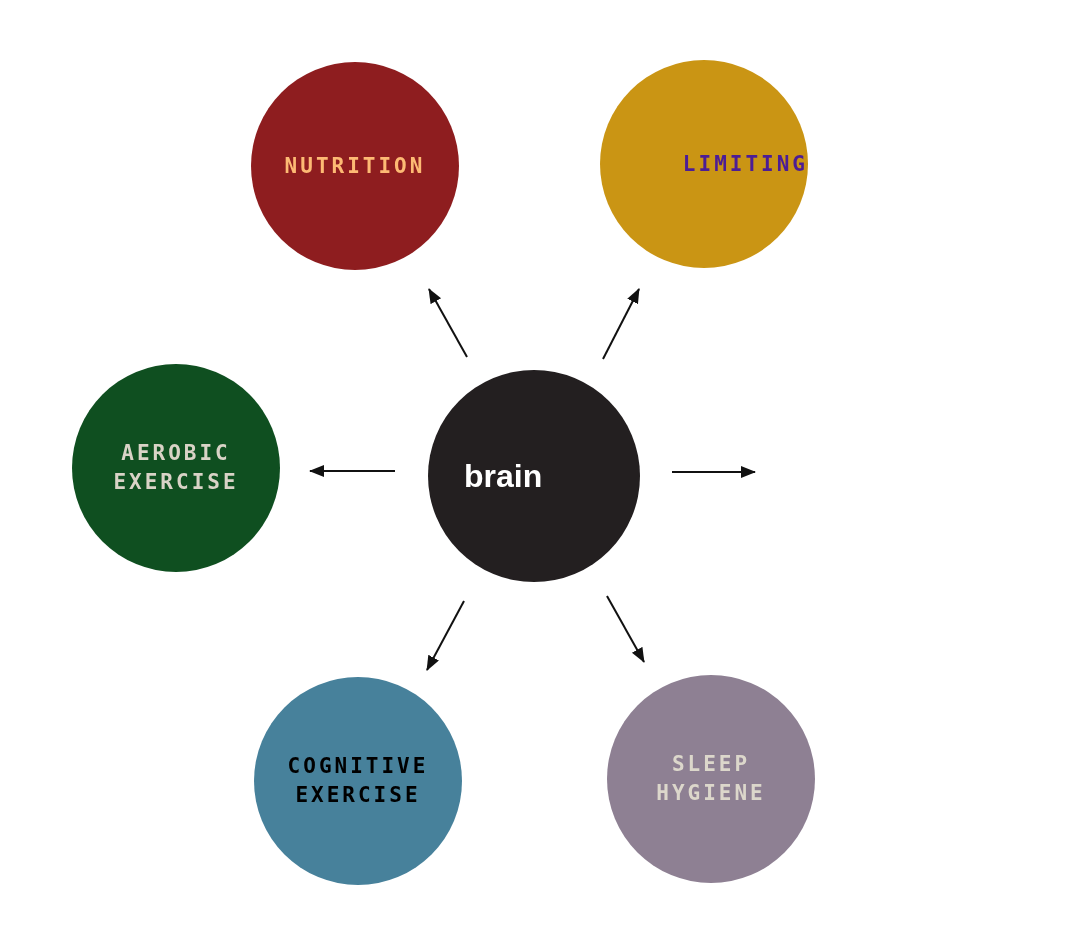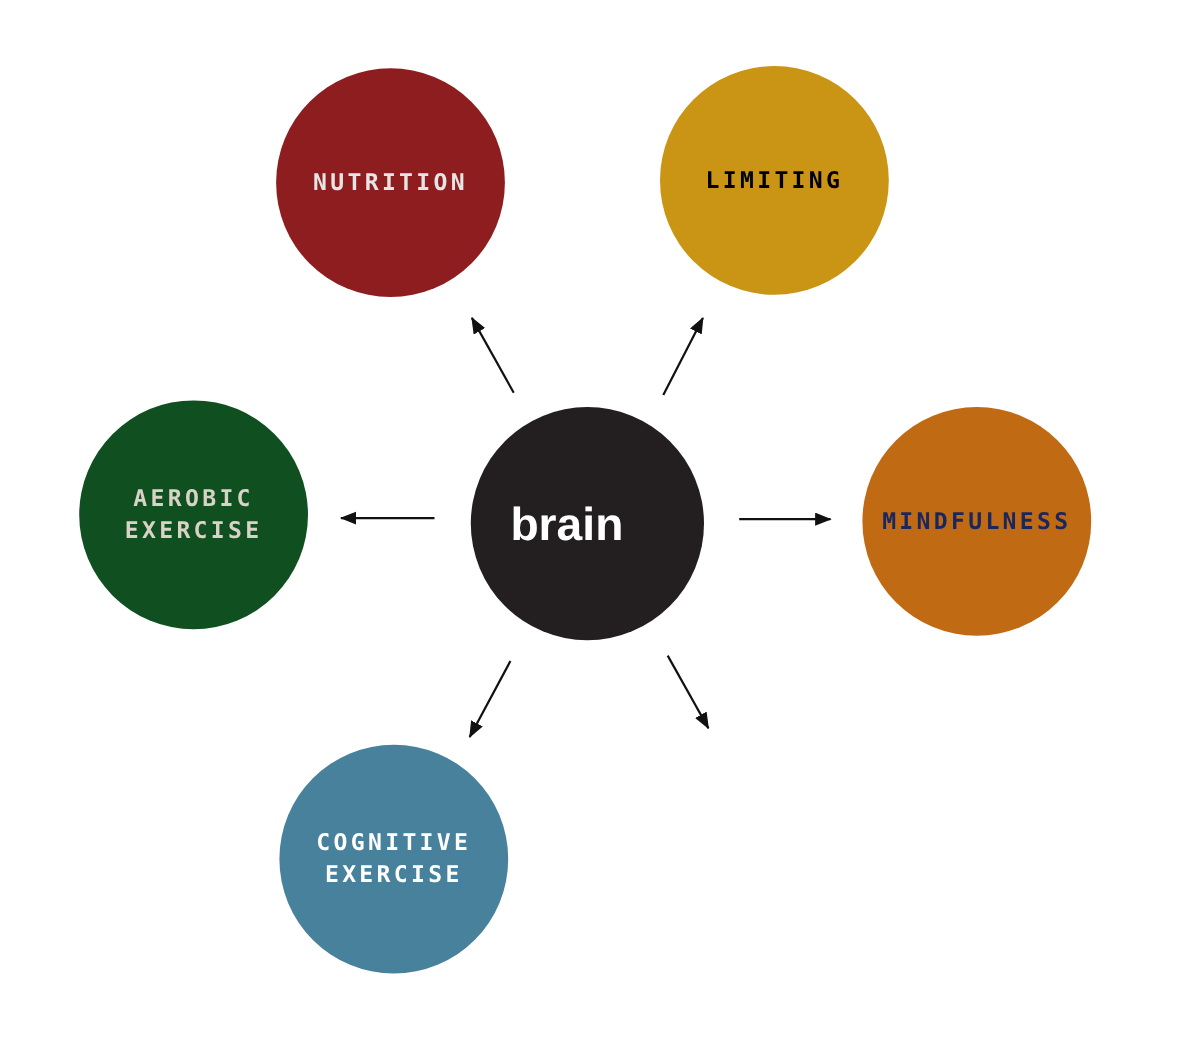--- a/index.html
+++ b/index.html
@@ -36,21 +36,21 @@
     letter-spacing: 3px;
   }
   .node-satellite { width: 208px; height: 208px; }
   .node-center {
     width: 212px; height: 212px;
     justify-content: flex-start;
   }
   .node-center .label {
     font-family: "Liberation Sans", sans-serif;
     font-weight: bold;
-    font-size: 42px;
+    font-size: 32px;
     line-height: 35px;
     letter-spacing: 0;
     text-align: left;
     padding-left: 36px;
   }
   
   .pos-nutrition   { left: 251px; top:  62px; }
   .pos-limiting    { left: 600px; top:  60px; }
   .pos-aerobic     { left:  72px; top: 364px; }
   .pos-center      { left: 428px; top: 370px; }
@@ -78,40 +78,41 @@
       <line x1="607" y1="596" x2="644" y2="662" marker-end="url(#ah)"></line>
     </g>
   </svg>
 
   <div class="node node-center pos-center" style="background-color: rgb(35, 31, 32); color: rgb(255, 255, 255);">
     <div class="label">
       <div>brain</div>
     </div>
   </div>
 
-  <div class="node node-satellite pos-nutrition" style="background-color: rgb(142, 29, 31); color: #e5e5e5;">
+  <div class="node node-satellite pos-nutrition" style="background-color: rgb(142, 29, 31); color: #fdba74;">
     <div class="label">
       <div>NUTRITION</div>
     </div>
   </div>
 
-  <div class="node node-satellite pos-limiting" style="background-color: rgb(202, 149, 20); color: #000000;">
+  <div class="node node-satellite pos-limiting" style="background-color: rgb(202, 149, 20); color: #4c1d95; justify-content: flex-end;">
     <div class="label">
       <div>LIMITING</div>
     </div>
   </div>
 
-  <div class="node node-satellite pos-mindfulness" style="background-color: rgb(192, 106, 20); color: rgb(26, 38, 94);">
+
+  <div class="node node-satellite pos-sleep" style="background-color: rgb(142, 128, 147); color: rgb(220, 215, 203);">
     <div class="label">
-      <div>MINDFULNESS</div>
+      <div>SLEEP</div>
+      <div>HYGIENE</div>
     </div>
   </div>
 
-
-  <div class="node node-satellite pos-cognitive" style="background-color: rgb(71, 129, 155); color: #ffffff;">
+  <div class="node node-satellite pos-cognitive" style="background-color: rgb(71, 129, 155); color: #000000;">
     <div class="label">
       <div>COGNITIVE</div>
       <div>EXERCISE</div>
     </div>
   </div>
 
   <div class="node node-satellite pos-aerobic" style="background-color: rgb(15, 79, 32); color: rgb(217, 211, 198);">
     <div class="label">
       <div>AEROBIC</div>
       <div>EXERCISE</div>

